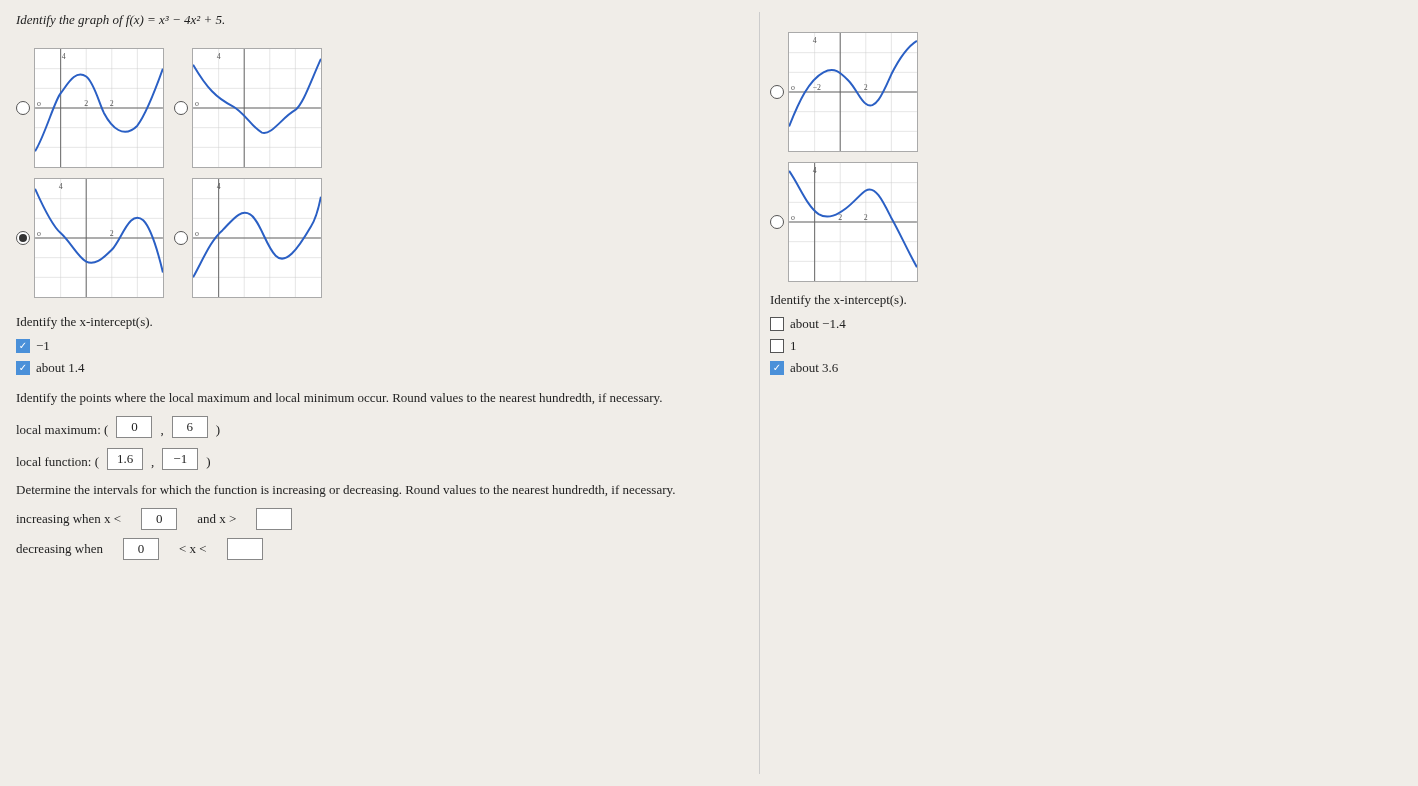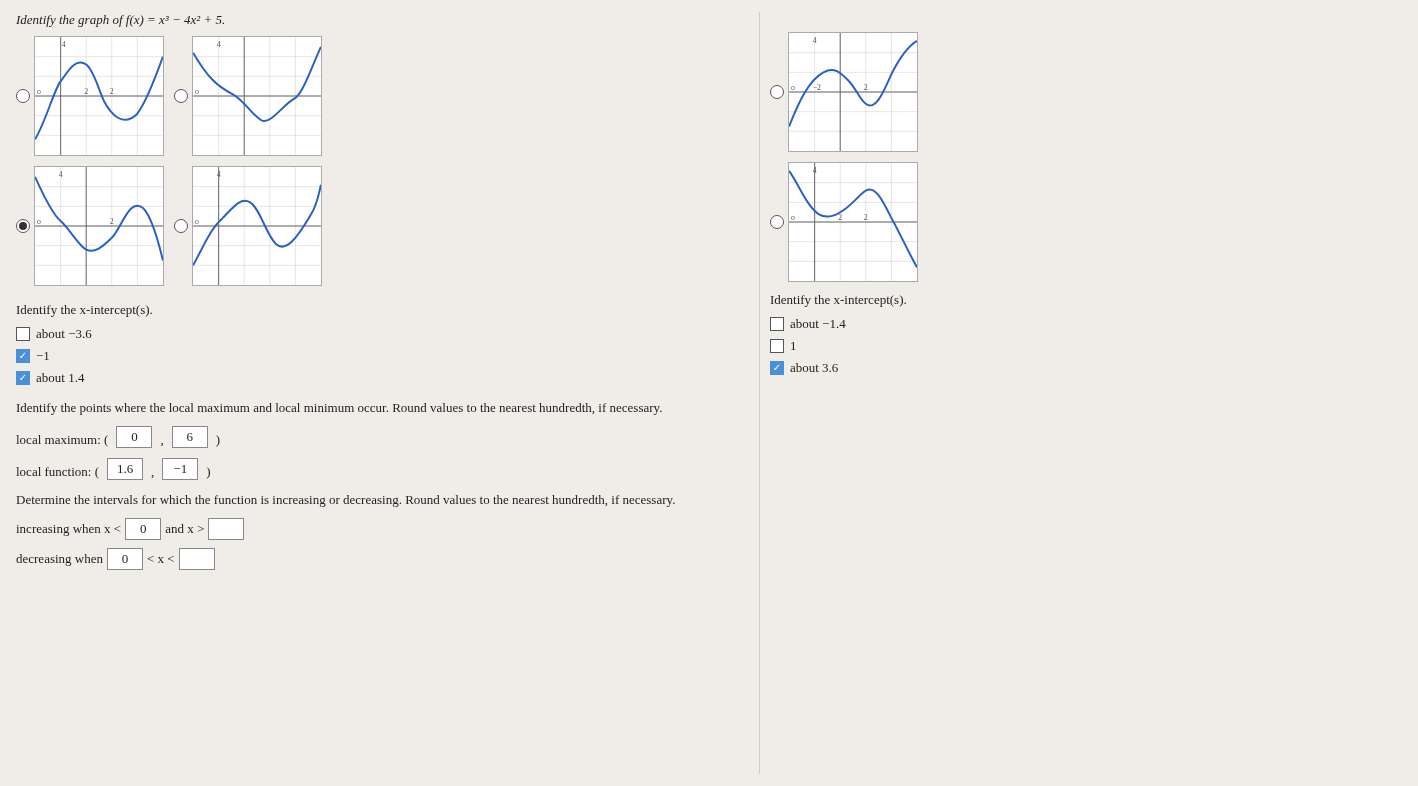--- a/index.html
+++ b/index.html
@@ -27,21 +27,21 @@
     }
 
     .right-col {
       width: 658px;
       padding-left: 10px;
       border-left: 1px solid #ccc;
     }
 
     .question-title {
       font-size: 13px;
-      margin-bottom: 8px;
+      margin-bottom: 20px;
       font-style: italic;
     }
 
     .graphs-row {
       display: flex;
       gap: 10px;
       margin-bottom: 10px;
     }
 
     .graph-option {
@@ -154,21 +154,21 @@
     }
 
     .intervals-section {
       margin-top: 12px;
       font-size: 13px;
     }
 
     .interval-row {
       display: flex;
       align-items: center;
-      gap: 4px;
+      gap: 20px;
       margin-bottom: 8px;
       font-size: 13px;
     }
 
     
     .graph-svg {
       width: 100%;
       height: 100%;
     }
 
@@ -347,24 +347,20 @@
           </svg>
         </div>
       </div>
     </div>
 
     <div class="section-title">
       Identify the x-intercept(s).
     </div>
 
     <div class="checkbox-row">
-      <div class="checkbox"></div>
-      <span>about −3.6</span>
-    </div>
-    <div class="checkbox-row">
       <div class="checkbox checked"></div>
       <span>−1</span>
     </div>
     <div class="checkbox-row">
       <div class="checkbox checked"></div>
       <span>about 1.4</span>
     </div>
 
     <div class="points-section">
       <div class="section-label">

